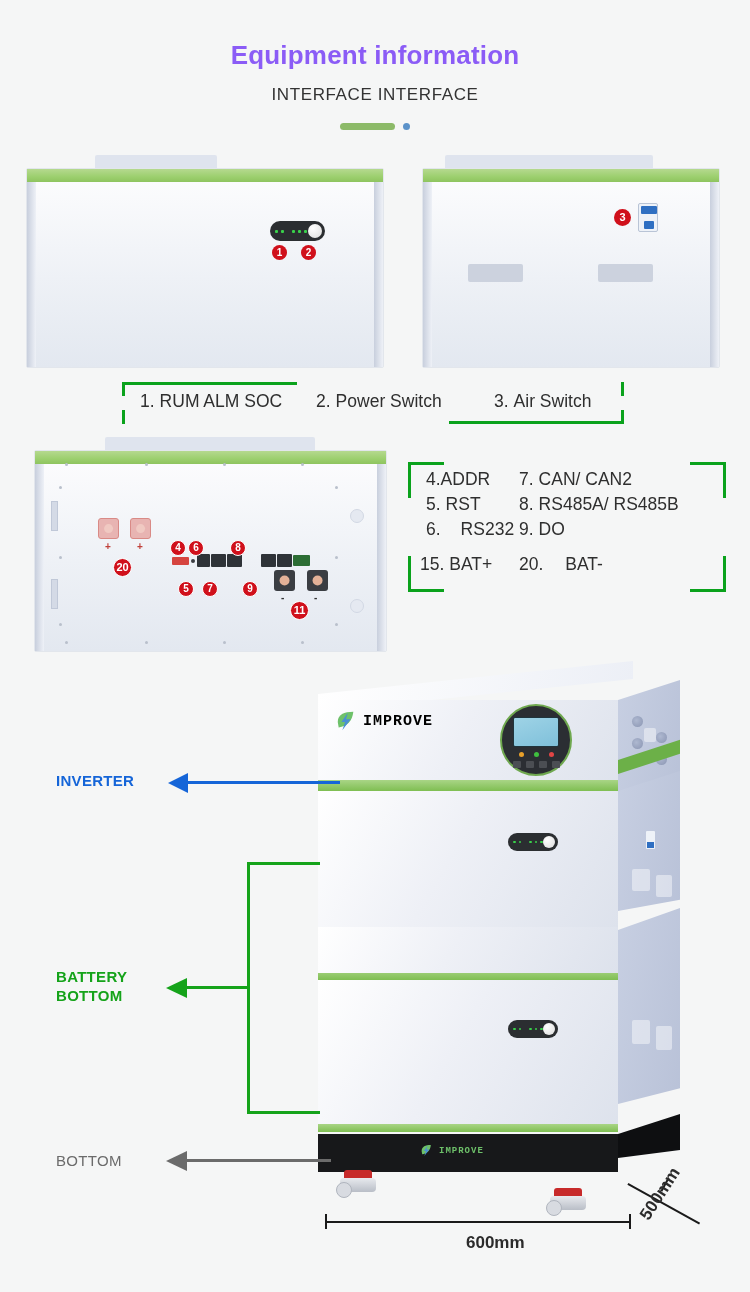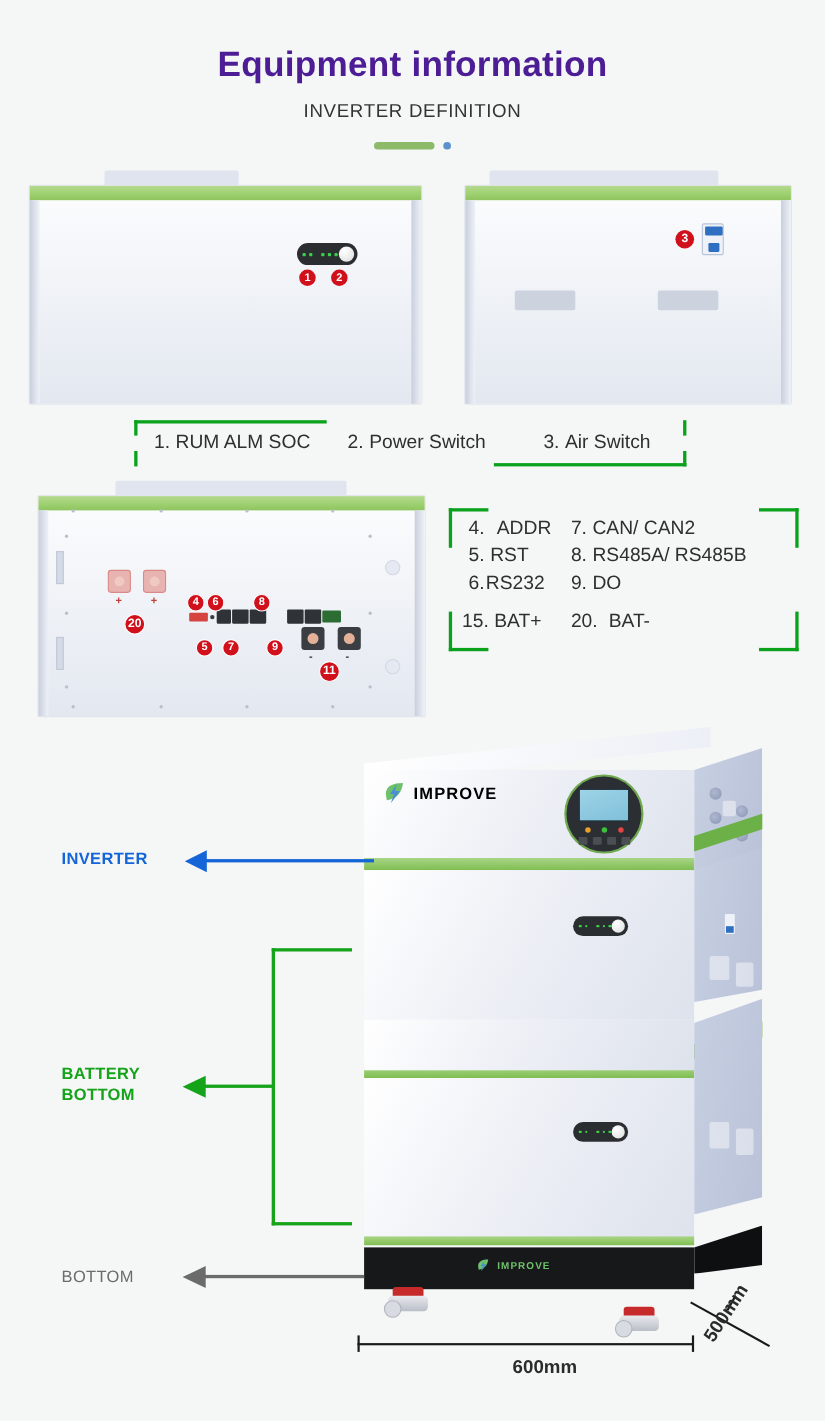--- a/index.html
+++ b/index.html
@@ -8,22 +8,22 @@
     background: #f5f6f6;
     font-family: "Liberation Sans", sans-serif;
     overflow: hidden;
   }
   .page { position: relative; width: 750px; height: 1292px; background: #f5f6f6; }
 
   
   .header { position: absolute; top: 0; left: 0; width: 750px; text-align: center; }
   .title {
     margin-top: 40px;
-    font-size: 32px; font-weight: bold; letter-spacing: .2px;
-    color: #4c1d95;
+    font-size: 26px; font-weight: bold; letter-spacing: .2px;
+    color: #8b5cf6;
   }
   .subtitle {
     margin-top: 14px; font-size: 17px; color: #333; letter-spacing: .6px;
   }
   .divider { margin-top: 18px; display: flex; justify-content: center; align-items: center; gap: 8px; }
   .divider-bar { width: 55px; height: 7px; border-radius: 4px; background: #8cba68; }
   .divider-dot { width: 7px; height: 7px; border-radius: 50%; background: #5b92c9; }
 
   
   .unit {
@@ -158,21 +158,21 @@
   .conn { position: absolute; border-radius: 1px; }
   .screw { position: absolute; width: 3px; height: 3px; border-radius: 50%; background: #b9c0cc; }
 </style>
 </head>
 <body>
 
 <div class="page">
 
   <div class="header">
     <div class="title">Equipment information</div>
-    <div class="subtitle">INVERTER DEFINITION</div>
+    <div class="subtitle">INTERFACE INTERFACE</div>
     <div class="divider">
       <div class="divider-bar"></div>
       <div class="divider-dot"></div>
     </div>
   </div>
 
   <div>
     <div class="unit-shadow-top" style="left:95px; top:155px; width:122px; height:16px;"></div>
     <div class="unit" style="left:26px; top:168px; width:358px; height:200px;">
       <div class="unit-greenbar"></div>
@@ -295,56 +295,56 @@
     <div class="bk-line" style="left:0; top:0; width:3px; height:36px;"></div>
     <div class="bk-line" style="right:0; top:0; width:36px; height:3px;"></div>
     <div class="bk-line" style="right:0; top:0; width:3px; height:36px;"></div>
     <div class="bk-line" style="left:0; bottom:0; width:36px; height:3px;"></div>
     <div class="bk-line" style="left:0; bottom:0; width:3px; height:36px;"></div>
     <div class="bk-line" style="right:0; bottom:0; width:36px; height:3px;"></div>
     <div class="bk-line" style="right:0; bottom:0; width:3px; height:36px;"></div>
 
     <div class="labelrow" style="left:18px; top:7px;">
       <span>4.</span>
-      <span style="margin-left:11px;text-align:right;">ADDR</span>
+      <span style="margin-left:0;text-align:right;">ADDR</span>
     </div>
     <div class="labelrow" style="left:111px; top:7px;">
       <span>7.</span>
       <span style="margin-left:5px;">CAN/ CAN2</span>
     </div>
 
     <div class="labelrow" style="left:18px; top:32px;">
       <span>5.</span>
       <span style="margin-left:5px;">RST</span>
     </div>
     <div class="labelrow" style="left:111px; top:32px;">
       <span>8.</span>
       <span style="margin-left:5px;">RS485A/ RS485B</span>
     </div>
 
     <div class="labelrow" style="left:18px; top:57px;">
       <span>6.</span>
-      <span style="margin-left:1px;">RS232</span>
+      <span style="margin-left:20px;">RS232</span>
     </div>
     <div class="labelrow" style="left:111px; top:57px;">
       <span>9.</span>
       <span style="margin-left:5px;">DO</span>
     </div>
 
     <div class="labelrow" style="left:12px; top:92px;">
       <span>15.</span>
       <span style="margin-left:5px;">BAT+</span>
     </div>
     <div class="labelrow" style="left:111px; top:92px;">
       <span>20.</span>
-      <span style="margin-left:10px;">BAT-</span>
-    </div>
-  </div>
-
-  <div class="stack" style="left:313px; top:672px; width:400px; height:560px;">
+      <span style="margin-left:22px;">BAT-</span>
+    </div>
+  </div>
+
+  <div class="stack" style="left:300px; top:672px; width:400px; height:560px;font-family:Liberation Mono, monospace;">
 
     <div style="position:absolute; left:18px; top:22px; width:315px; height:18px; background:linear-gradient(110deg,#ffffff,#eceff6); transform: skewY(-6deg); transform-origin: left top;"></div>
 
     <div class="face" style="left:18px; top:28px; width:300px; height:108px;"></div>
 
     <div class="side-face" style="left:318px; top:8px; width:62px; height:112px; clip-path: polygon(0 20px, 100% 0, 100% 92%, 0 100%);">
       <div class="port-circle" style="left:14px; top:36px; width:11px; height:11px;"></div>
       <div class="port-circle" style="left:14px; top:58px; width:11px; height:11px;"></div>
       <div class="port-circle" style="left:38px; top:52px; width:11px; height:11px;"></div>
       <div class="port-circle" style="left:38px; top:74px; width:11px; height:11px;"></div>

